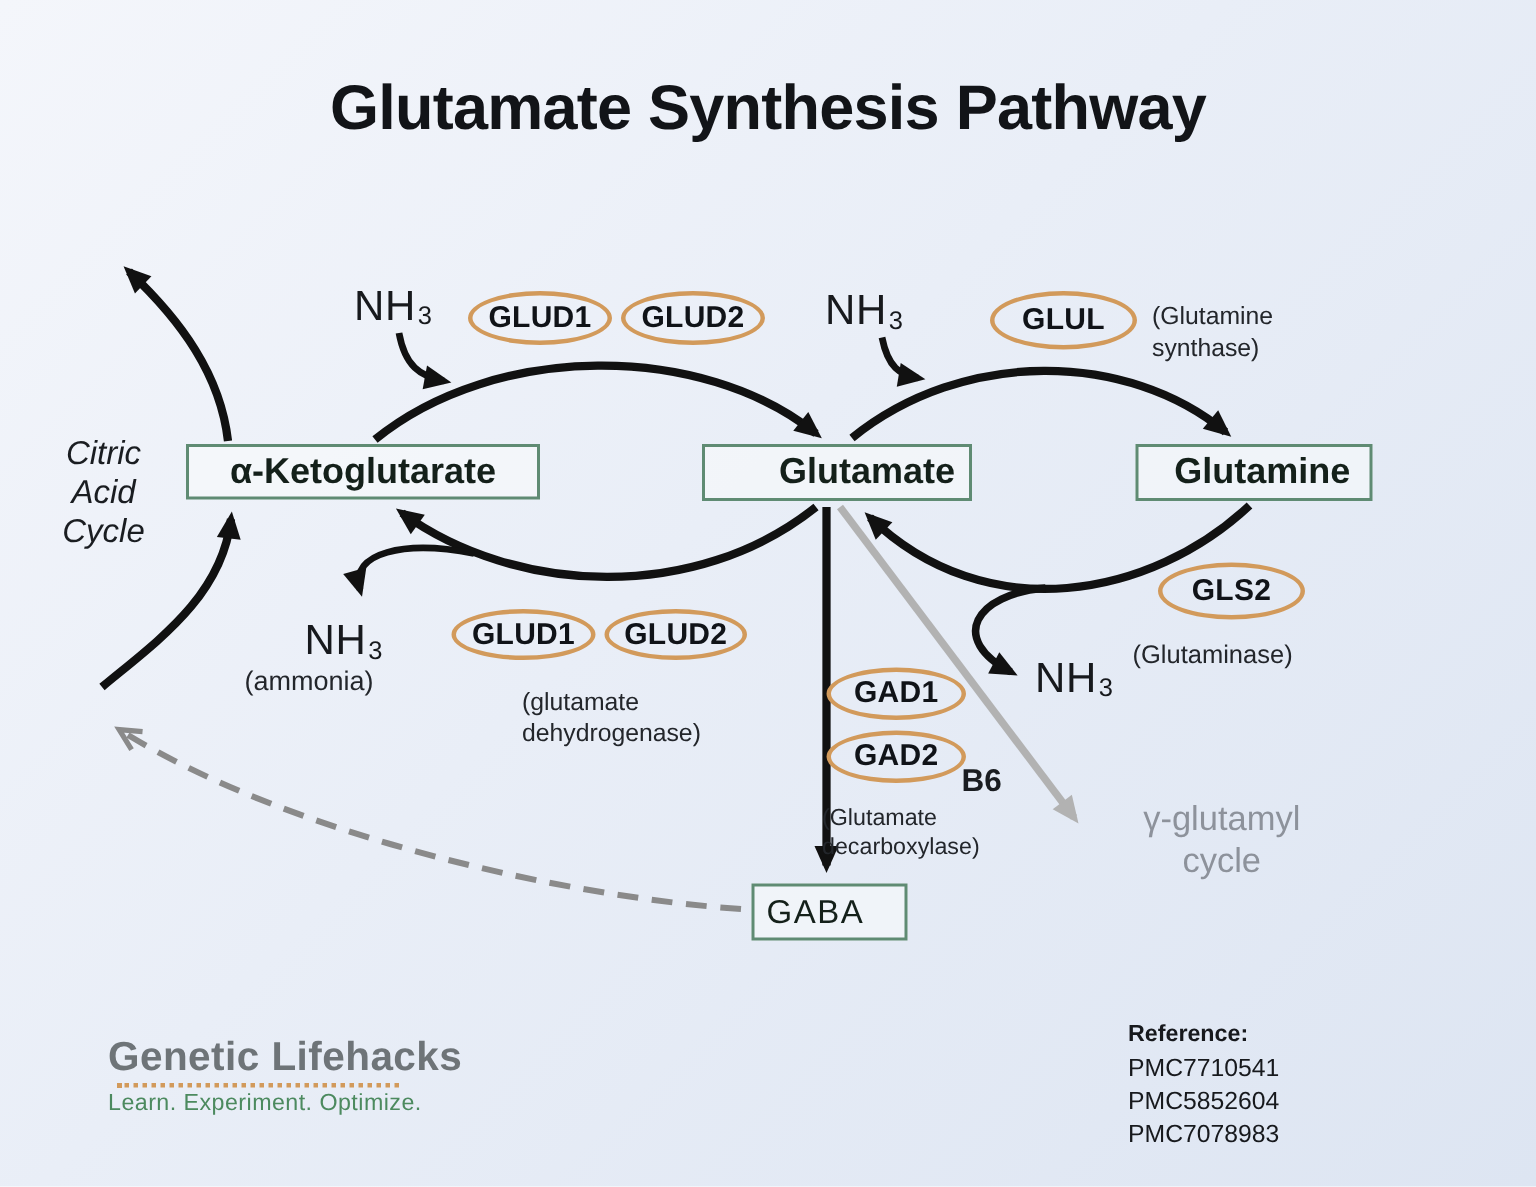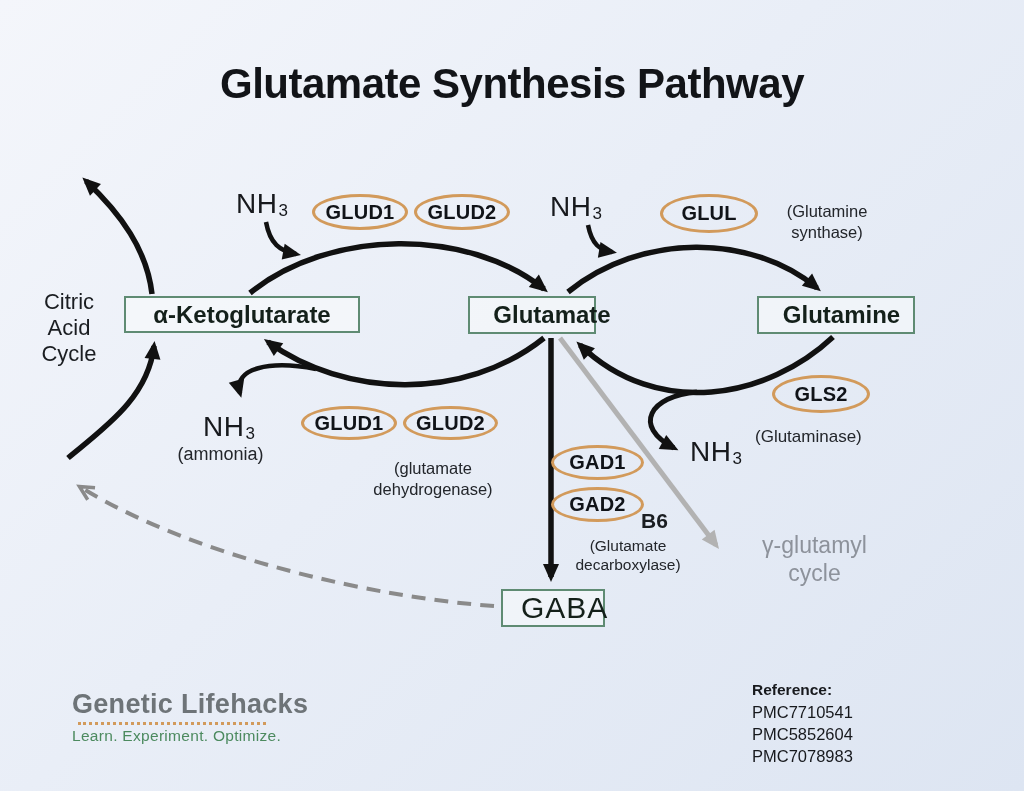--- a/index.html
+++ b/index.html
@@ -4,44 +4,44 @@
 <style>
   * { margin: 0; padding: 0; box-sizing: border-box; }
   html, body { width: 1024px; height: 791px; }
   body { font-family: "Liberation Sans", "DejaVu Sans", sans-serif; }
   .canvas {
     position: relative; width: 1024px; height: 791px; overflow: hidden;
     background: linear-gradient(135deg, #f4f6fb 0%, #e9eef7 45%, #dde5f2 100%);
     color: #15181c;
   }
   .title {
-    position: absolute; left: 0; top: 60px; width: 1024px;
+    position: absolute; left: 0; top: 48px; width: 1024px;
     text-align: center; font-size: 42px; font-weight: 800;
     letter-spacing: -0.5px; color: #121418;
   }
   svg.arrows { position: absolute; left: 0; top: 0; }
   .node {
     position: absolute; border: 2px solid #5f8b73;
     background: rgba(249, 252, 251, 0.55);
     display: flex; align-items: center; justify-content: center;
     font-weight: 700; font-size: 24px; color: #14201a;
   }
-  .node.gaba { font-weight: 500; font-size: 30px; letter-spacing: 1px; justify-content: flex-start; padding-left: 18px; }
+  .node.gaba { font-weight: 500; font-size: 22px; letter-spacing: 1px; justify-content: flex-start; padding-left: 8px; }
   .pill {
     position: absolute; border: 3px solid #d29a5b; border-radius: 50%;
     display: flex; align-items: center; justify-content: center;
     font-weight: 700; font-size: 20px; color: #101318;
     background: transparent; letter-spacing: 0.2px;
   }
   .nh3 { position: absolute; font-size: 28px; font-weight: 500; color: #17191d; letter-spacing: 0.5px; }
   .nh3 .sub { font-size: 17px; position: relative; top: 3px; left: 1px; }
-  .note { position: absolute; font-size: 16.5px; font-weight: 500; color: #23262b; text-align: center; line-height: 21px; }
+  .note { position: absolute; font-size: 16.5px; font-weight: 500; color: #23262b; line-height: 21px; }
   .note.left-align { text-align: left; }
   .citric { position: absolute; left: 26px; top: 289px; width: 86px; text-align: center;
-            font-size: 22px; line-height: 26px; font-weight: 500; color: #1a1d21; }
+            font-size: 22px; line-height: 26px; font-weight: 500; color: #1a1d21; font-style: italic; }
   .gamma { position: absolute; left: 742px; top: 531px; width: 145px; text-align: center;
            font-size: 23px; line-height: 28px; font-weight: 500; color: #8d929b; }
   .b6 { position: absolute; left: 641px; top: 509px; font-size: 21px; font-weight: 600; color: #1a1d21; }
   .logo { position: absolute; left: 72px; top: 689px; }
   .logo-title { font-size: 27px; font-weight: 700; color: #6e7478; letter-spacing: 0.3px; }
   .logo-dots { width: 188px; height: 0; border-top: 3px dotted #d29a5b; margin: 2px 0 2px 6px; }
   .logo-tagline { font-size: 15.5px; font-weight: 400; color: #4c8a5f; letter-spacing: 0.3px; }
   .refs { position: absolute; left: 752px; top: 679px; font-size: 16.5px; line-height: 22px; color: #17191d; }
   .refs .heading { font-weight: 700; font-size: 15.5px; }
 </style>
@@ -76,21 +76,21 @@
     <path d="M 833 337 C 768 398, 658 420, 580 345" fill="none" stroke="#111111" stroke-width="5.5" marker-end="url(#ahb)"></path>
     <path d="M 697 392 C 650 396, 632 426, 674 448" fill="none" stroke="#111111" stroke-width="5" marker-end="url(#ahb)"></path>
     <path d="M 551 338 L 551 577" fill="none" stroke="#111111" stroke-width="5.5" marker-end="url(#ahb)"></path>
     <path d="M 560 338 L 716 545" fill="none" stroke="#b2b2b2" stroke-width="5" marker-end="url(#ahg)"></path>
     <path d="M 494 606 C 378 598, 196 558, 82 488" fill="none" stroke="#8a8a8a" stroke-width="4" stroke-dasharray="14 9" marker-end="url(#ahd)"></path>
   </svg>
 
   <div class="node" style="left:124px; top:296px; width:236px; height:37px;">
     <span>α-Ketoglutarate</span>
   </div>
-  <div class="node" style="left:468px; top:296px; width:128px; height:38px;padding-left:40px;">
+  <div class="node" style="left:468px; top:296px; width:180px; height:38px;padding-left:40px;">
     <span>Glutamate</span>
   </div>
   <div class="node" style="left:757px; top:296px; width:158px; height:38px;padding-left:11px;">
     <span>Glutamine</span>
   </div>
   <div class="node gaba" style="left:501px; top:589px; width:104px; height:38px;">
     <span>GABA</span>
   </div>
 
   <div class="citric">

